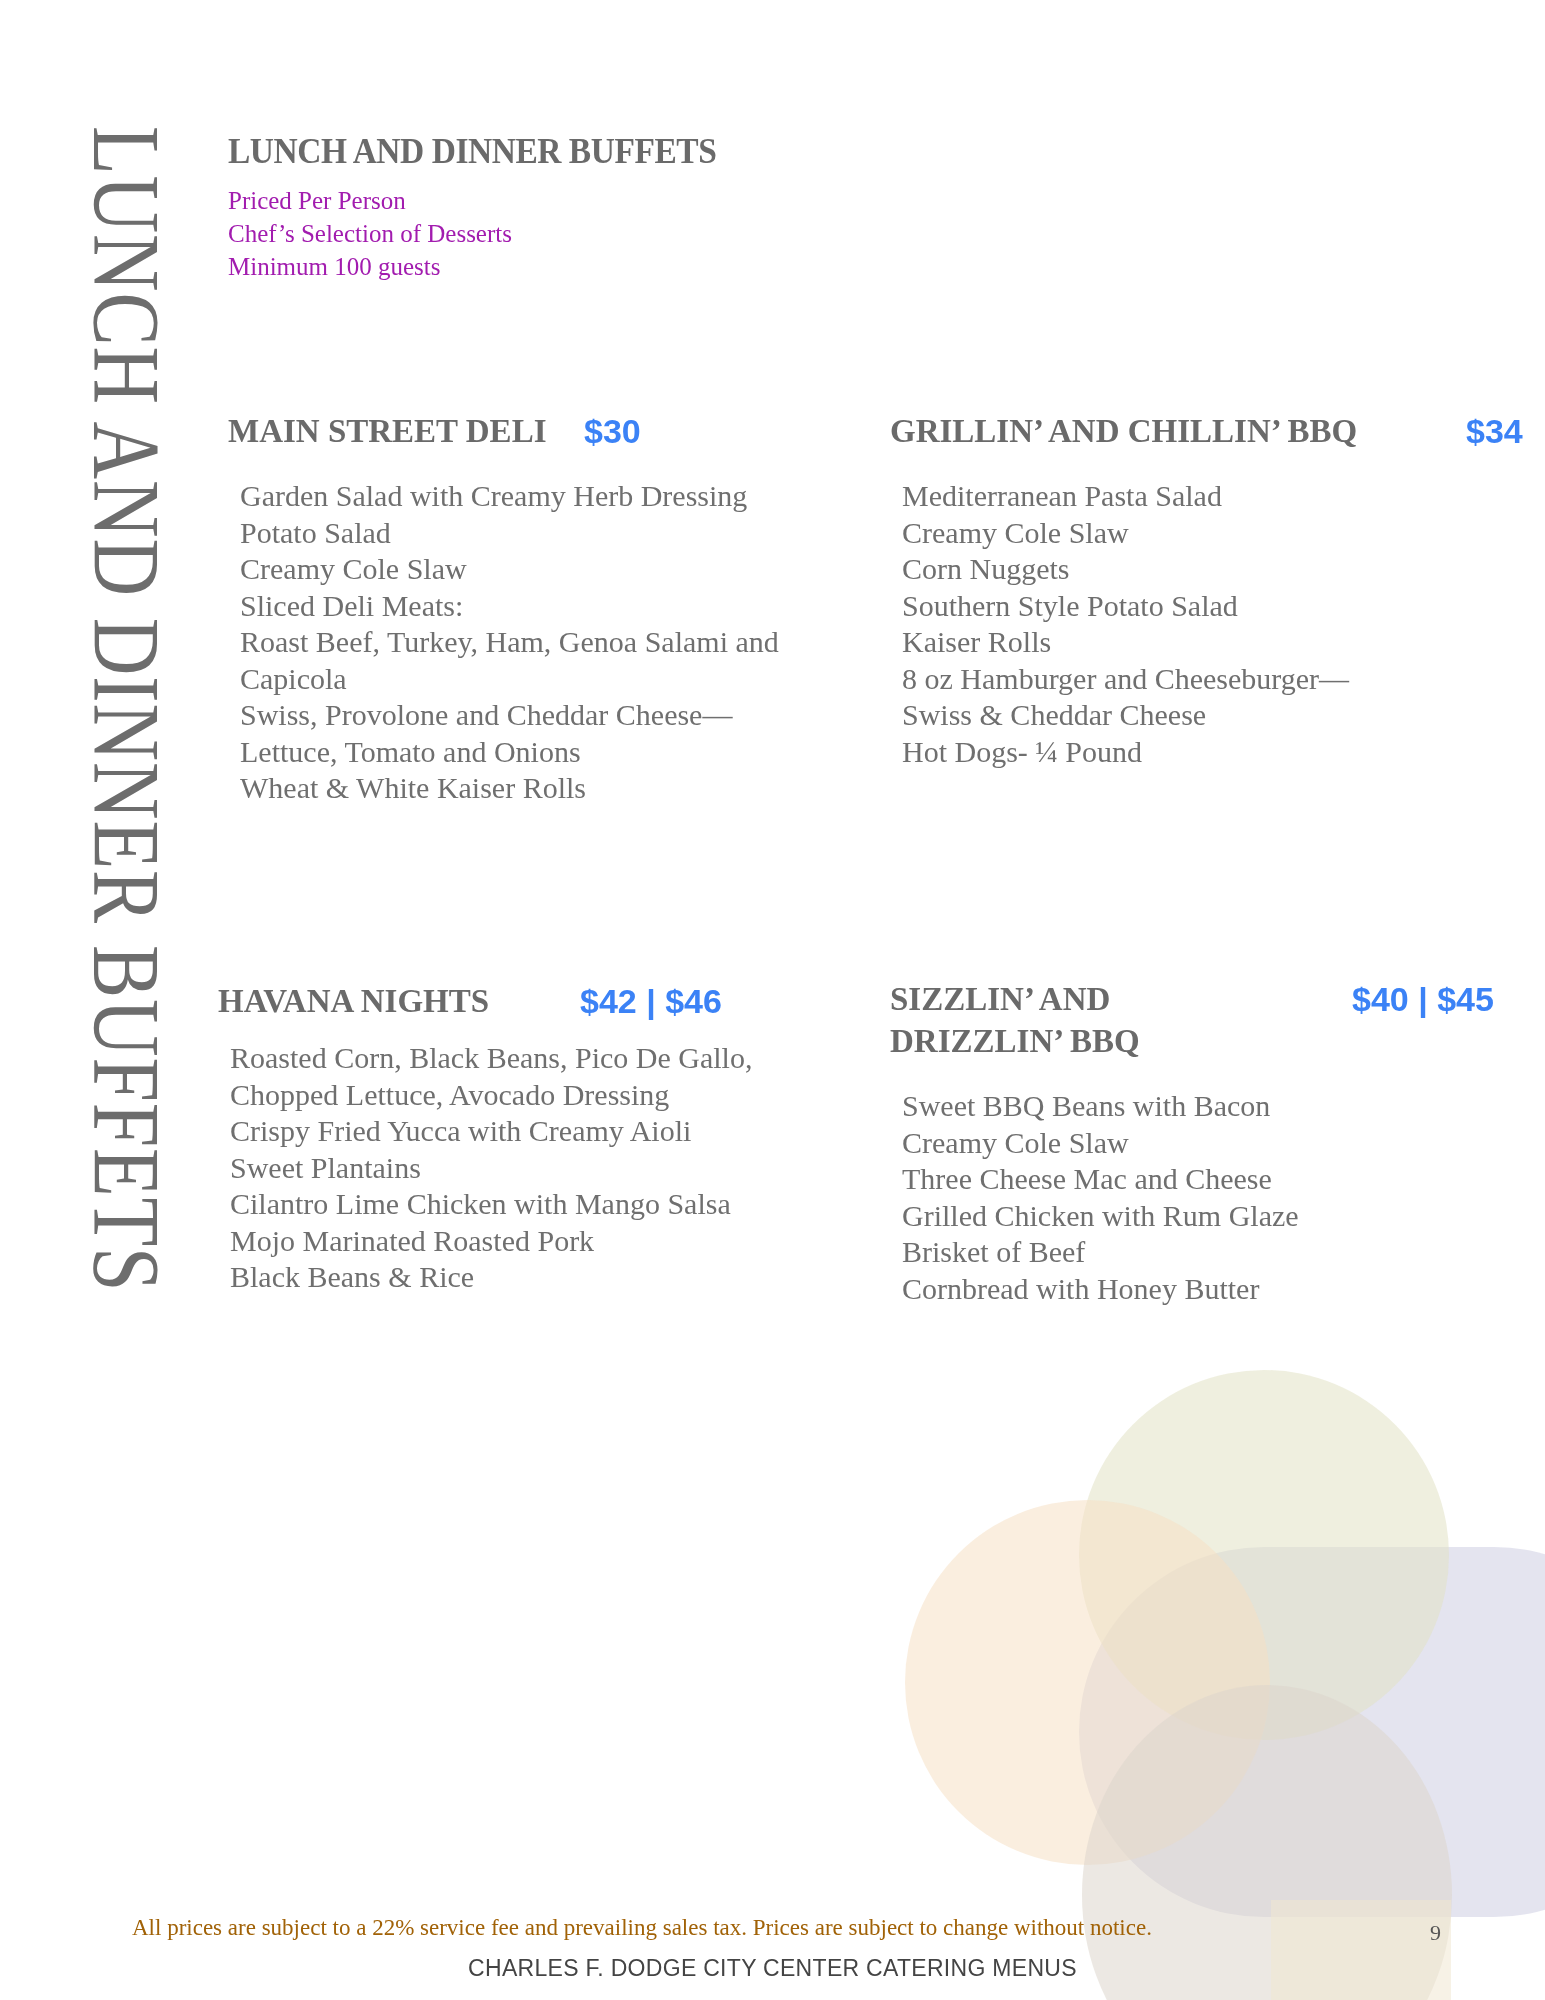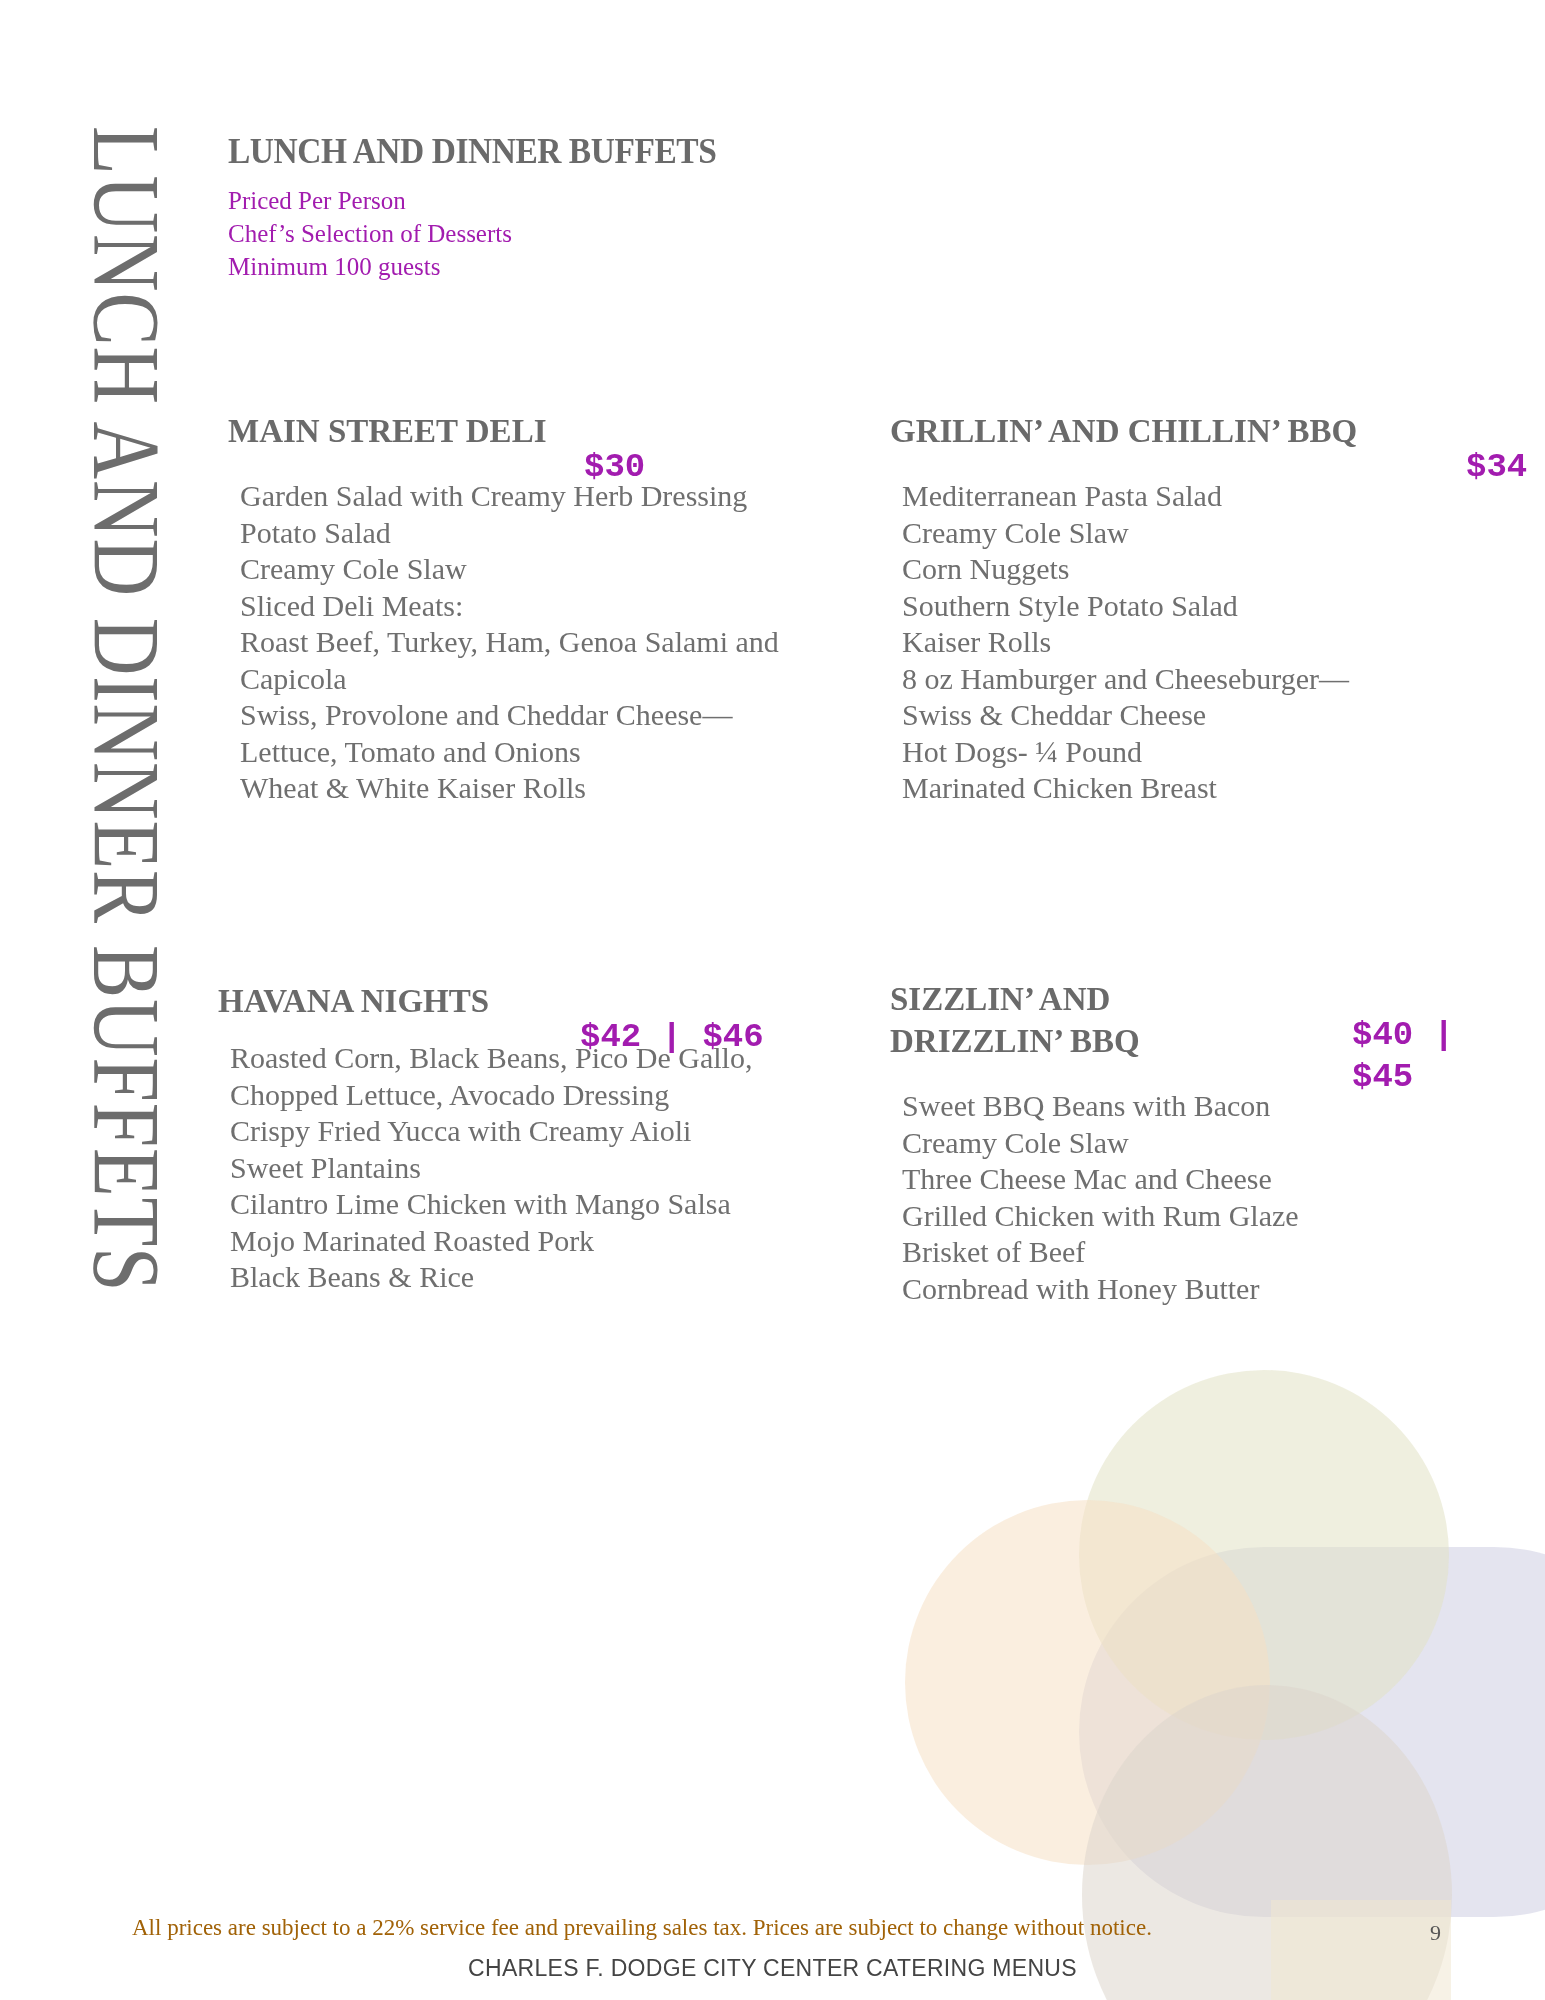--- a/index.html
+++ b/index.html
@@ -22,22 +22,22 @@
             white-space: nowrap; transform: translate(88px, 0) rotate(90deg) scaleX(0.84); }
 
   .header { position: absolute; left: 228px; top: 130px; width: 1250px; }
   .h-title { font-family: "Liberation Serif", serif; font-weight: bold; font-size: 36px; color: #6a6a6a;
              letter-spacing: -0.5px; margin: 0 0 12px 0; transform: scaleX(0.93); transform-origin: left; }
   .h-line { font-family: "Liberation Serif", serif; font-size: 25px; line-height: 33px; color: #a21caf; }
 
   .section { position: absolute; }
   .sec-head { position: relative; font-family: "Liberation Serif", serif; font-weight: bold; font-size: 33px;
               color: #6a6a6a; line-height: 42px; }
-  .sec-price { position: absolute; top: 0; font-family: Liberation Mono, monospace; font-weight: bold;
-               font-size: 34px; color: #a21caf; margin-top: 36px; }
+  .sec-price { position: absolute; top: 0; font-family: Liberation Sans, sans-serif; font-weight: bold;
+               font-size: 34px; color: #3b82f6; }
   .items { list-style: none; margin: 12px; padding: 0; }
   .items li { font-family: "Liberation Serif", serif; font-size: 30px; line-height: 36.5px; color: #6f6f6f; }
 
   .s1 { left: 228px; top: 410px; width: 620px; }
   .s2 { left: 890px; top: 410px; width: 620px; }
   .s3 { left: 218px; top: 980px; width: 620px; }
   .s4 { left: 890px; top: 978px; width: 620px; }
 
   .footer-note { position: absolute; left: 132px; top: 1915px; font-family: "Liberation Serif", serif;
                  font-size: 23px; color: #a16207; }
@@ -89,21 +89,20 @@
   </div>
   <ul class="items" style="margin-top:18px;">
     <li>Mediterranean Pasta Salad</li>
     <li>Creamy Cole Slaw</li>
     <li>Corn Nuggets</li>
     <li>Southern Style Potato Salad</li>
     <li>Kaiser Rolls</li>
     <li>8 oz Hamburger and Cheeseburger—</li>
     <li>Swiss &amp; Cheddar Cheese</li>
     <li>Hot Dogs- ¼ Pound</li>
-    <li>Marinated Chicken Breast</li>
   </ul>
 </div>
 
 <div class="section s3">
   <div class="sec-head" style="height:50px;">
     <span>HAVANA NIGHTS</span>
     <span class="sec-price" style="left:362px;">$42 | $46</span>
   </div>
   <ul class="items" style="margin-top:10px;">
     <li>Roasted Corn, Black Beans, Pico De Gallo,</li>

